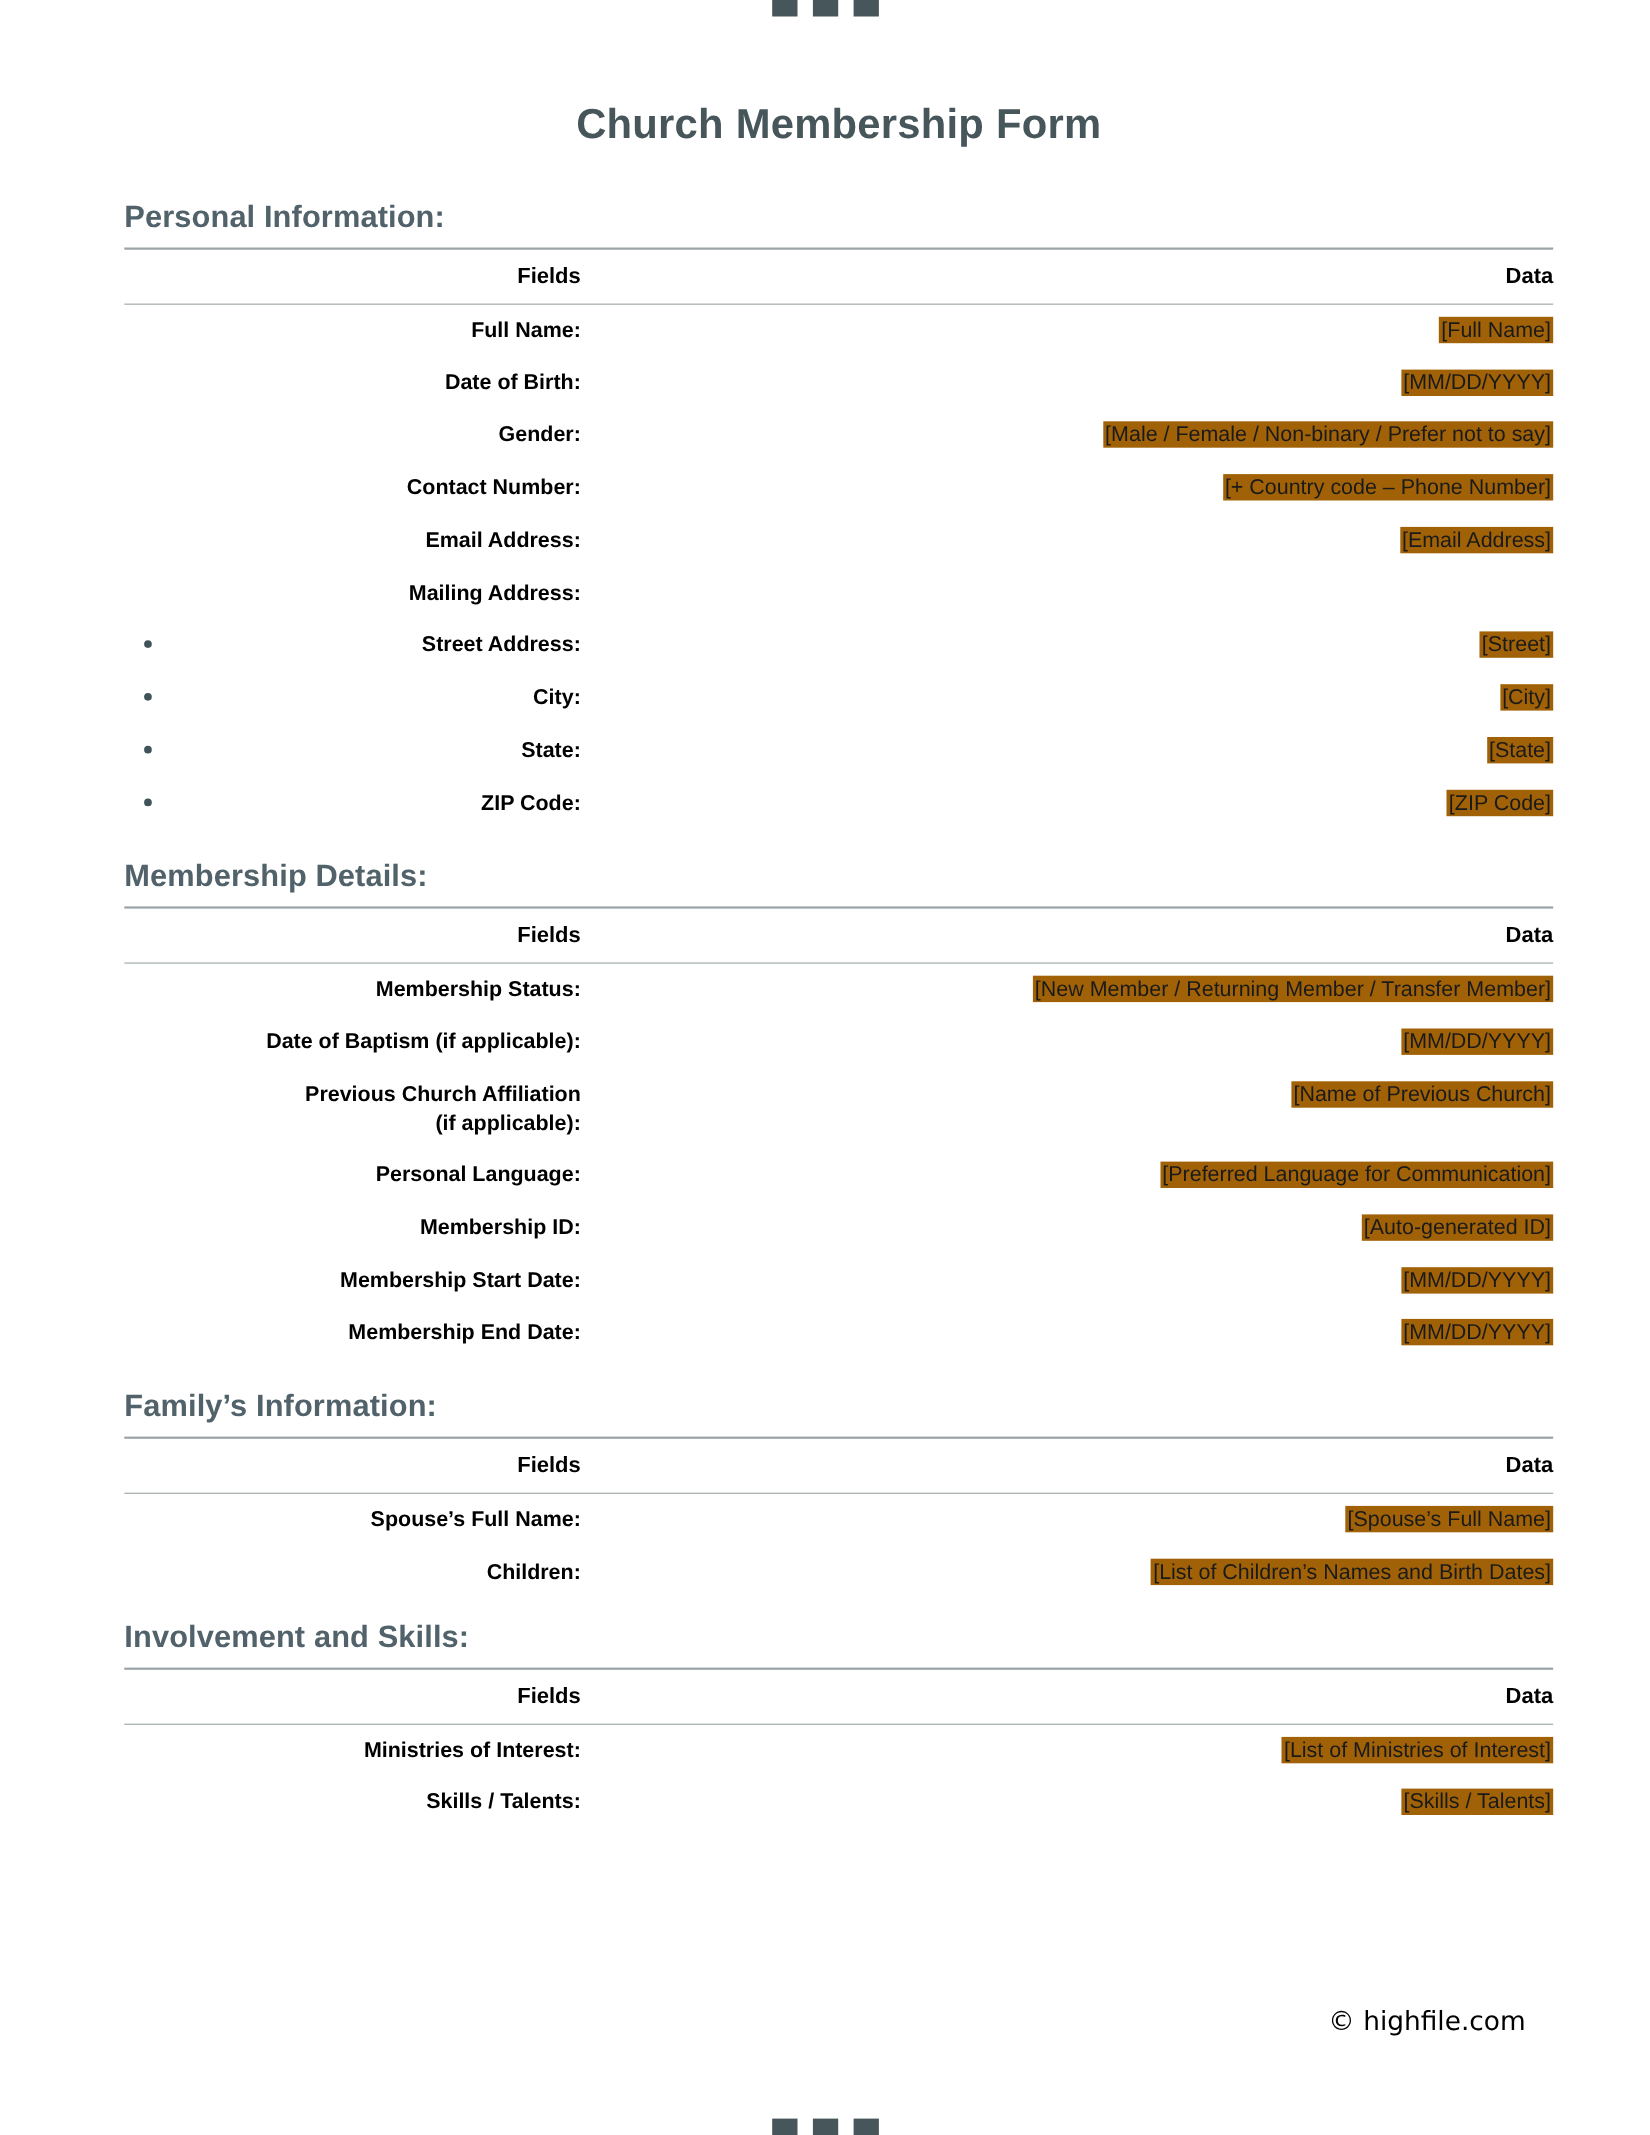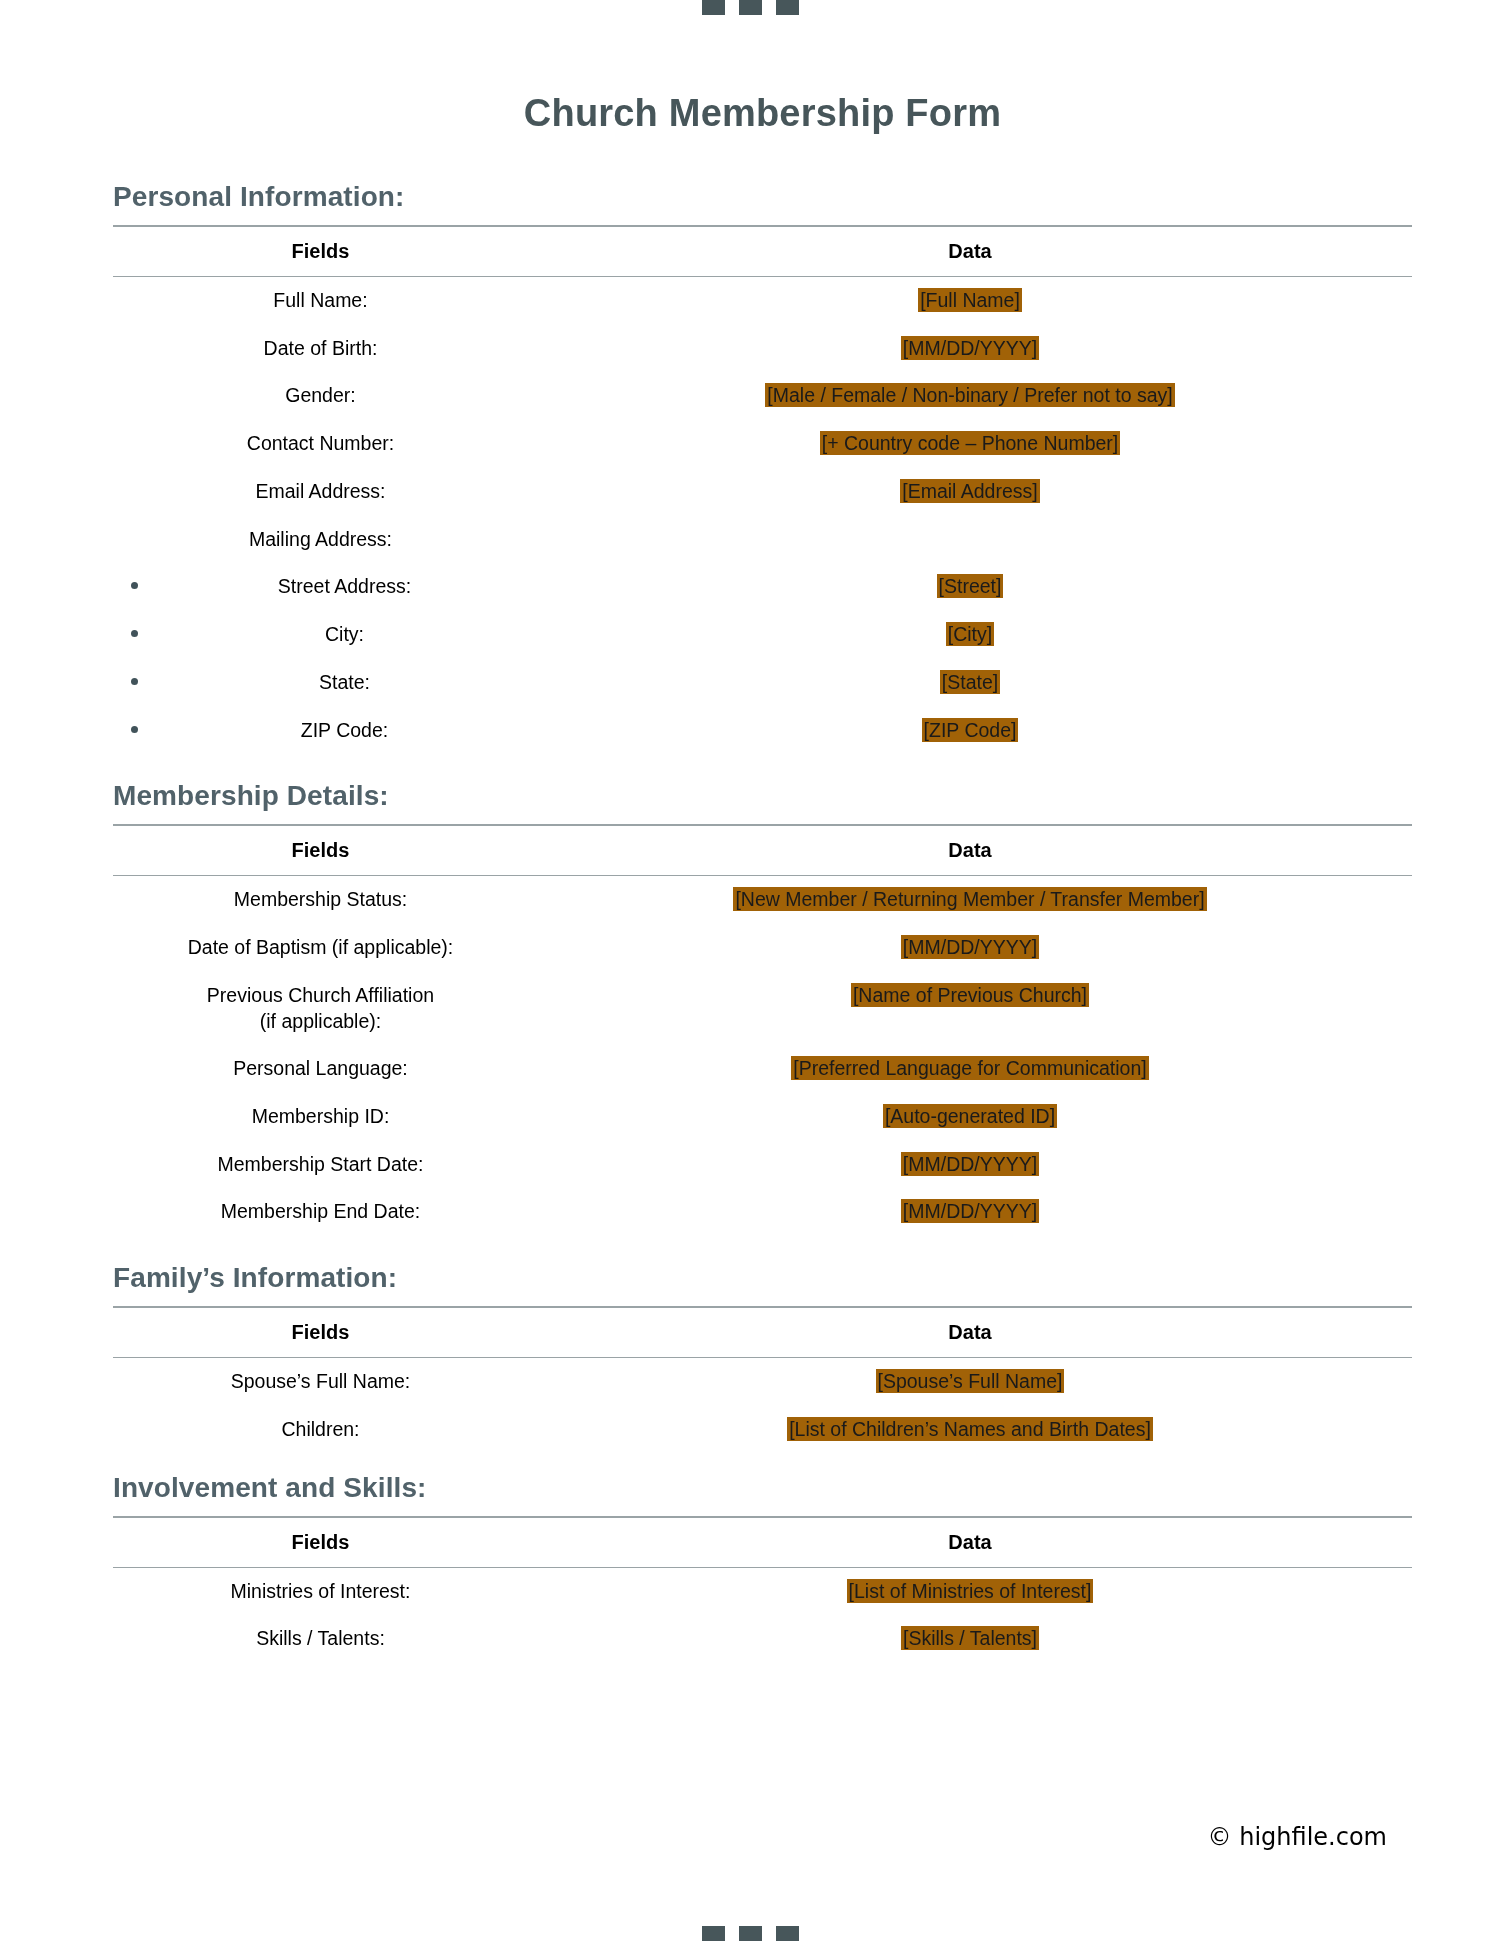--- a/index.html
+++ b/index.html
@@ -70,34 +70,34 @@
 
   table.tbl {
     width: 100%;
     border-collapse: collapse;
     table-layout: fixed;
   }
   table.tbl col.c-field { width: 415px; }
   table.tbl col.c-data  { width: auto; }
 
   table.tbl th, table.tbl td {
-    text-align: center;
+    text-align: right;
     vertical-align: top;
     padding: 0;
     font-size: 19.5px;
   }
   table.tbl th {
     font-weight: bold;
     color: #000;
     padding-top: 13px;
     padding-bottom: 13px;
     font-size: 20px;
   }
   table.tbl td.fld {
-    font-weight: normal;
+    font-weight: bold;
     color: #000;
     padding-top: 11px;
     padding-bottom: 11px;
     line-height: 1.32;
   }
   table.tbl td.val {
     color: #1a1a1a;
     padding-top: 11px;
     padding-bottom: 11px;
     line-height: 1.32;

